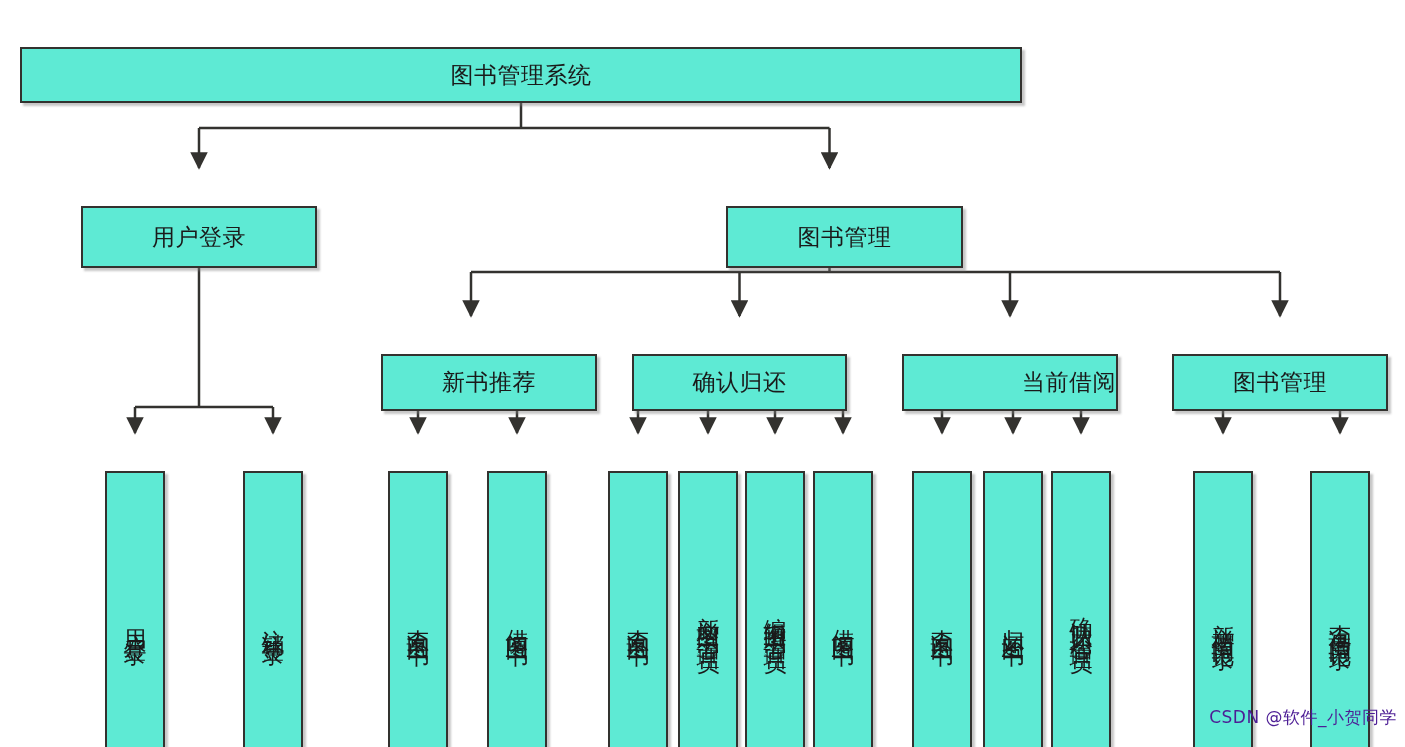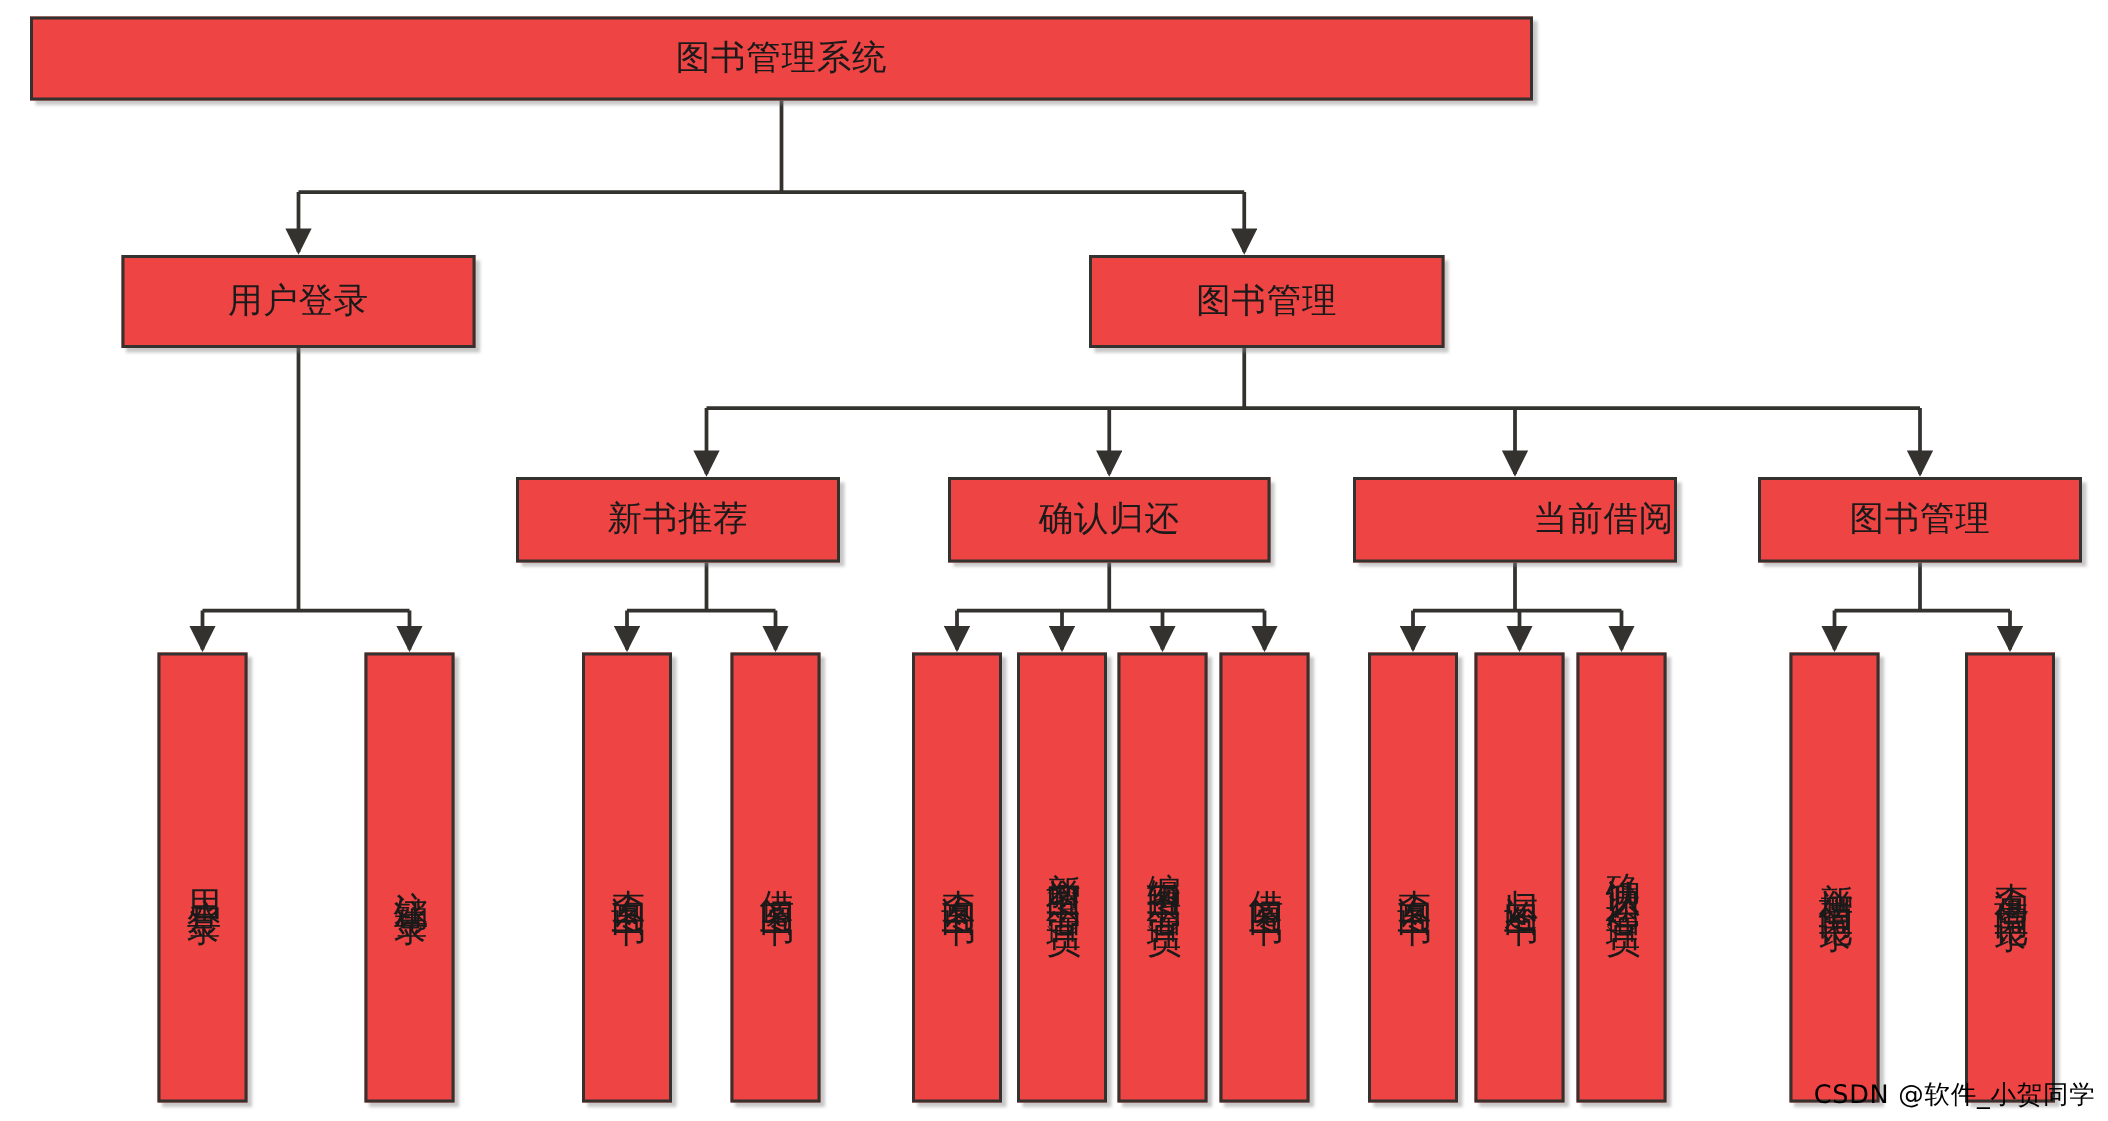--- a/index.html
+++ b/index.html
@@ -20,27 +20,28 @@
   svg#wires {
     position: absolute;
     left: 0;
     top: 0;
     width: 1405px;
     height: 747px;
   }
   .node {
     position: absolute;
     box-sizing: border-box;
-    background: #ef4444;
+    background: #5eead4;
     border: 2px solid #33322f;
     box-shadow: 3px 3px 2px rgba(130,130,130,0.45);
     display: flex;
     align-items: center;
     justify-content: center;
     z-index: 2;
+    margin-top: 36px;
   }
   .node-label {
     color: #1a1a1a;
     font-size: 23px;
     line-height: 1.0;
     white-space: nowrap;
     letter-spacing: 0.5px;
   }
   .node.vertical .node-label {
     writing-mode: vertical-rl;
@@ -49,23 +50,23 @@
     font-size: 23px;
     line-height: 1.0;
   }
   .node.vertical {
     align-items: center;
     justify-content: center;
   }
   #watermark {
     position: absolute;
     right: 8px;
-    bottom: 6px;
+    bottom: 18px;
     font-size: 17px;
-    color: #000000;
+    color: #4c1d95;
     z-index: 5;
     white-space: nowrap;
     letter-spacing: 0.5px;
   }
 </style>
 </head>
 <body>
 
 <div id="canvas">
 
@@ -115,21 +116,21 @@
   <div id="nodes">
       <div class="node" style="left: 20px; top: 11px; width: 1002px; height: 56px;">
         <span class="node-label">图书管理系统</span>
       </div>
       <div class="node" style="left: 81px; top: 170px; width: 236px; height: 62px;">
         <span class="node-label">用户登录</span>
       </div>
       <div class="node" style="left: 726px; top: 170px; width: 237px; height: 62px;">
         <span class="node-label">图书管理</span>
       </div>
-      <div class="node" style="left: 344px; top: 318px; width: 216px; height: 57px;">
+      <div class="node" style="left: 381px; top: 318px; width: 216px; height: 57px;">
         <span class="node-label">新书推荐</span>
       </div>
       <div class="node" style="left: 632px; top: 318px; width: 215px; height: 57px;">
         <span class="node-label">确认归还</span>
       </div>
       <div class="node" style="left: 902px; top: 318px; width: 216px; height: 57px; justify-content: flex-end;">
         <span class="node-label">当前借阅</span>
       </div>
       <div class="node" style="left: 1172px; top: 318px; width: 216px; height: 57px;">
         <span class="node-label">图书管理</span>

